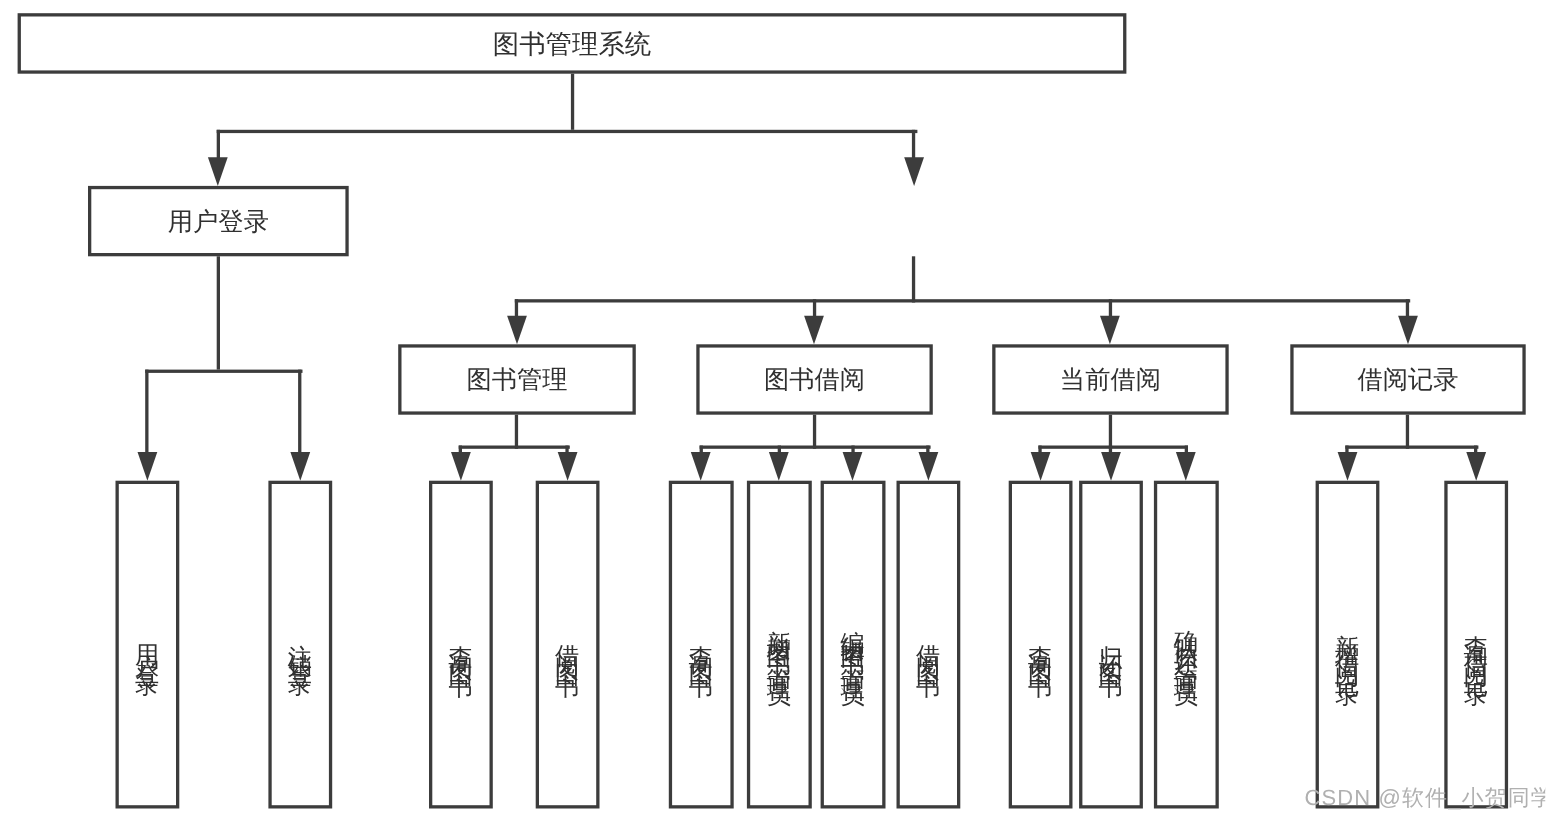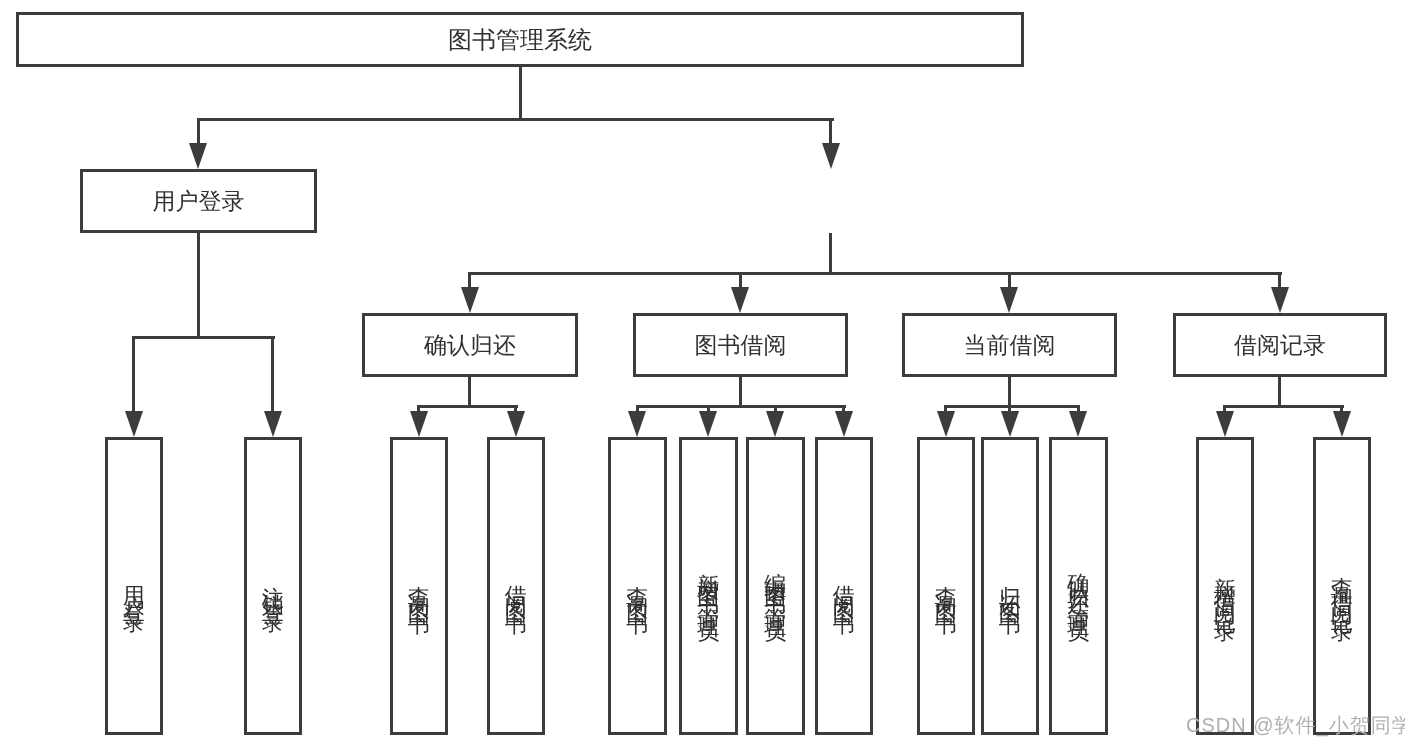--- a/index.html
+++ b/index.html
@@ -65,21 +65,21 @@
   <div class="vl" style="left:468px;top:272px;height:18px;"></div>
   <div class="ar" style="left:461px;top:287px;"></div>
   <div class="vl" style="left:739px;top:272px;height:18px;"></div>
   <div class="ar" style="left:731px;top:287px;"></div>
   <div class="vl" style="left:1008px;top:272px;height:18px;"></div>
   <div class="ar" style="left:1000px;top:287px;"></div>
   <div class="vl" style="left:1278px;top:272px;height:18px;"></div>
   <div class="ar" style="left:1271px;top:287px;"></div>
 
   <div class="node" style="left:362px;top:313px;width:216px;height:64px;">
-    <span>确认归还</span>
+    <span>图书管理</span>
   </div>
   <div class="node" style="left:902px;top:313px;width:215px;height:64px;">
     <span>当前借阅</span>
   </div>
   <div class="node" style="left:633px;top:313px;width:215px;height:64px;">
     <span>图书借阅</span>
   </div>
   <div class="node" style="left:1173px;top:313px;width:214px;height:64px;">
     <span>借阅记录</span>
   </div>

